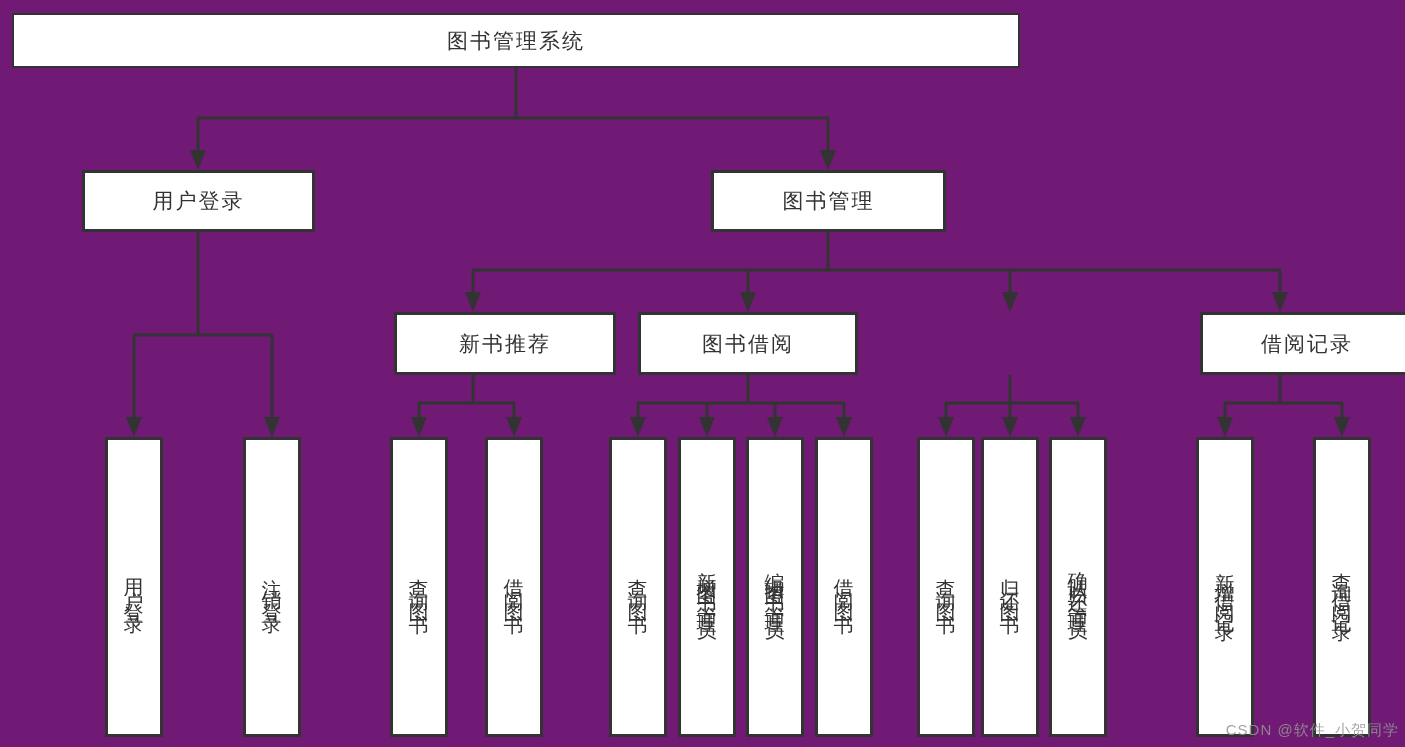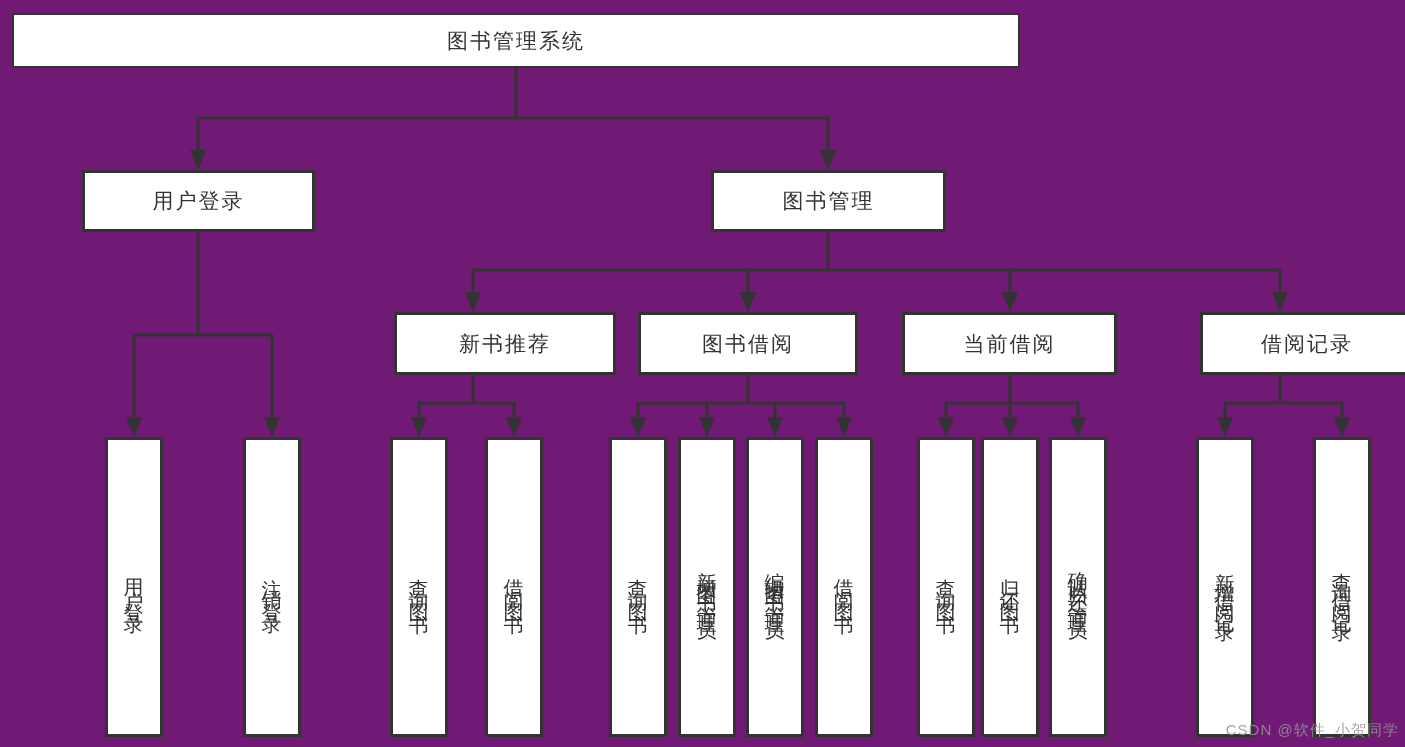--- a/index.html
+++ b/index.html
@@ -78,21 +78,20 @@
     </g>
   </svg>
 
   <div class="box root">图书管理系统</div>
 
   <div class="box lv2 b-userlogin">用户登录</div>
   <div class="box lv2 b-bookmgmt">图书管理</div>
 
   <div class="box lv3 b-newbook">新书推荐</div>
   <div class="box lv3 b-borrow">图书借阅</div>
-  <div class="box lv3 b-current">当前借阅</div>
   <div class="box lv3 b-record">借阅记录</div>
 
   <div class="vbox v1">
     <span>用户登录</span>
     </div>
   <div class="vbox v2">
     <span>注销登录</span>
     </div>
 
   <div class="vbox v3">

